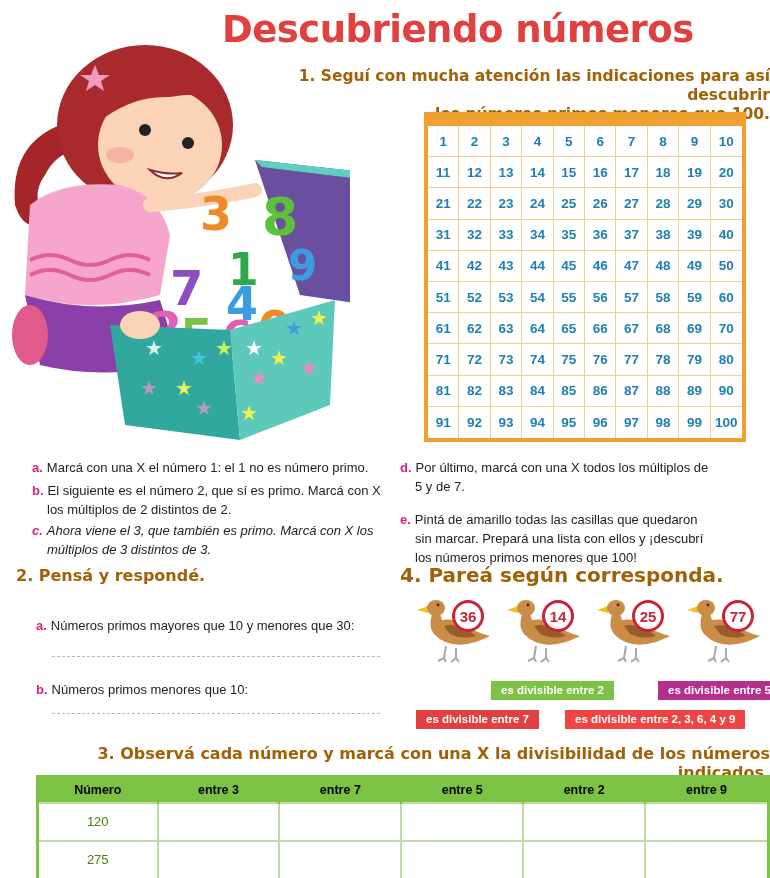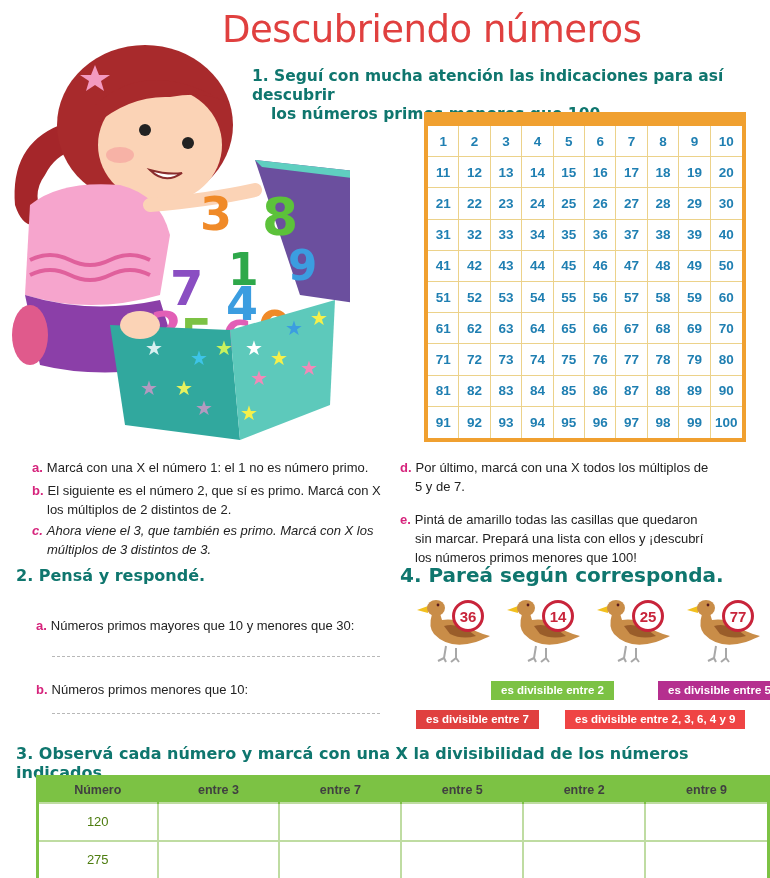--- a/index.html
+++ b/index.html
@@ -1,21 +1,21 @@
 <!DOCTYPE html>
 <html><head>
 <meta charset="utf-8">
 <style>
   * { box-sizing: border-box; margin: 0; padding: 0; }
   html, body { width: 770px; height: 878px; background: #ffffff; overflow: hidden; }
   body { position: relative; font-family: "Liberation Sans", "DejaVu Sans", sans-serif; color: #222; }
 
-  .title { position: absolute; left: 222px; top: 8px; font-size: 37px; font-weight: normal; color: #e0403f; font-family: "DejaVu Sans", sans-serif; letter-spacing: -0.5px; }
-
-  .heading { position: absolute; color: #0f766e; font-family: "DejaVu Sans", sans-serif; font-weight: bold; font-size: 15.5px; line-height: 19px; }
+  .title { position: absolute; left: 222px; top: 8px; font-size: 37px; font-weight: bold; color: #e0403f; font-family: "DejaVu Sans", sans-serif; letter-spacing: -0.5px; }
+
+  .heading { position: absolute; color: #a16207; font-family: "DejaVu Sans", sans-serif; font-weight: bold; font-size: 15.5px; line-height: 19px; text-align: right; }
 
   
   .illus { position: absolute; left: 0; top: 35px; width: 350px; height: 405px; }
 
   
   .grid-wrap { position: absolute; left: 424px; top: 112px; width: 322px; height: 330px; border: 4px solid #f0a030; border-top-width: 14px; background: #fff; }
   .grid { display: grid; grid-template-columns: repeat(10, 1fr); grid-template-rows: repeat(10, 1fr); width: 100%; height: 100%; }
   .cell { border-right: 1px solid #ecd28a; border-bottom: 1px solid #ecd28a; display: flex; align-items: center; justify-content: center; font-size: 13.5px; color: #1f7fb2; font-weight: bold; }
   .cell:nth-child(10n) { border-right: none; }
   .cell:nth-child(n+91) { border-bottom: none; }
@@ -24,21 +24,21 @@
   .item .lbl { color: #d6247c; font-weight: bold; margin-right: 4px; }
 
   .dash { position: absolute; height: 0; border-top: 1.5px dashed #b8b8b8; }
 
   
   .duck { position: absolute; width: 78px; height: 72px; }
   .badge { position: absolute; padding: 0 10px; height: 19px; line-height: 19px; font-size: 11.5px; color: #fff; font-weight: bold; white-space: nowrap; }
 
   
   .dtable { position: absolute; left: 36px; top: 775px; width: 734px; border-collapse: collapse; border: 3px solid #7cc244; }
-  .dtable th { background: #7cc244; color: #404040; font-size: 12.5px; font-weight: bold; height: 26px; border-right: 2px solid #7cc244; }
+  .dtable th { background: #7cc244; color: #000000; font-size: 12.5px; font-weight: bold; height: 26px; border-right: 2px solid #7cc244; }
   .dtable td { height: 38px; border: 2px solid #bfdca2; font-size: 13px; text-align: center; color: #4d7c0f; }
   .dtable th:first-child, .dtable td:first-child { width: 120px; }
 </style>
 </head>
 <body>
 
 <h1 class="title">Descubriendo números</h1>
 
 <div class="heading" style="left:252px; top:67px;">
   <div><span>1.</span> <span>Seguí con mucha atención las indicaciones para así descubrir</span></div>

